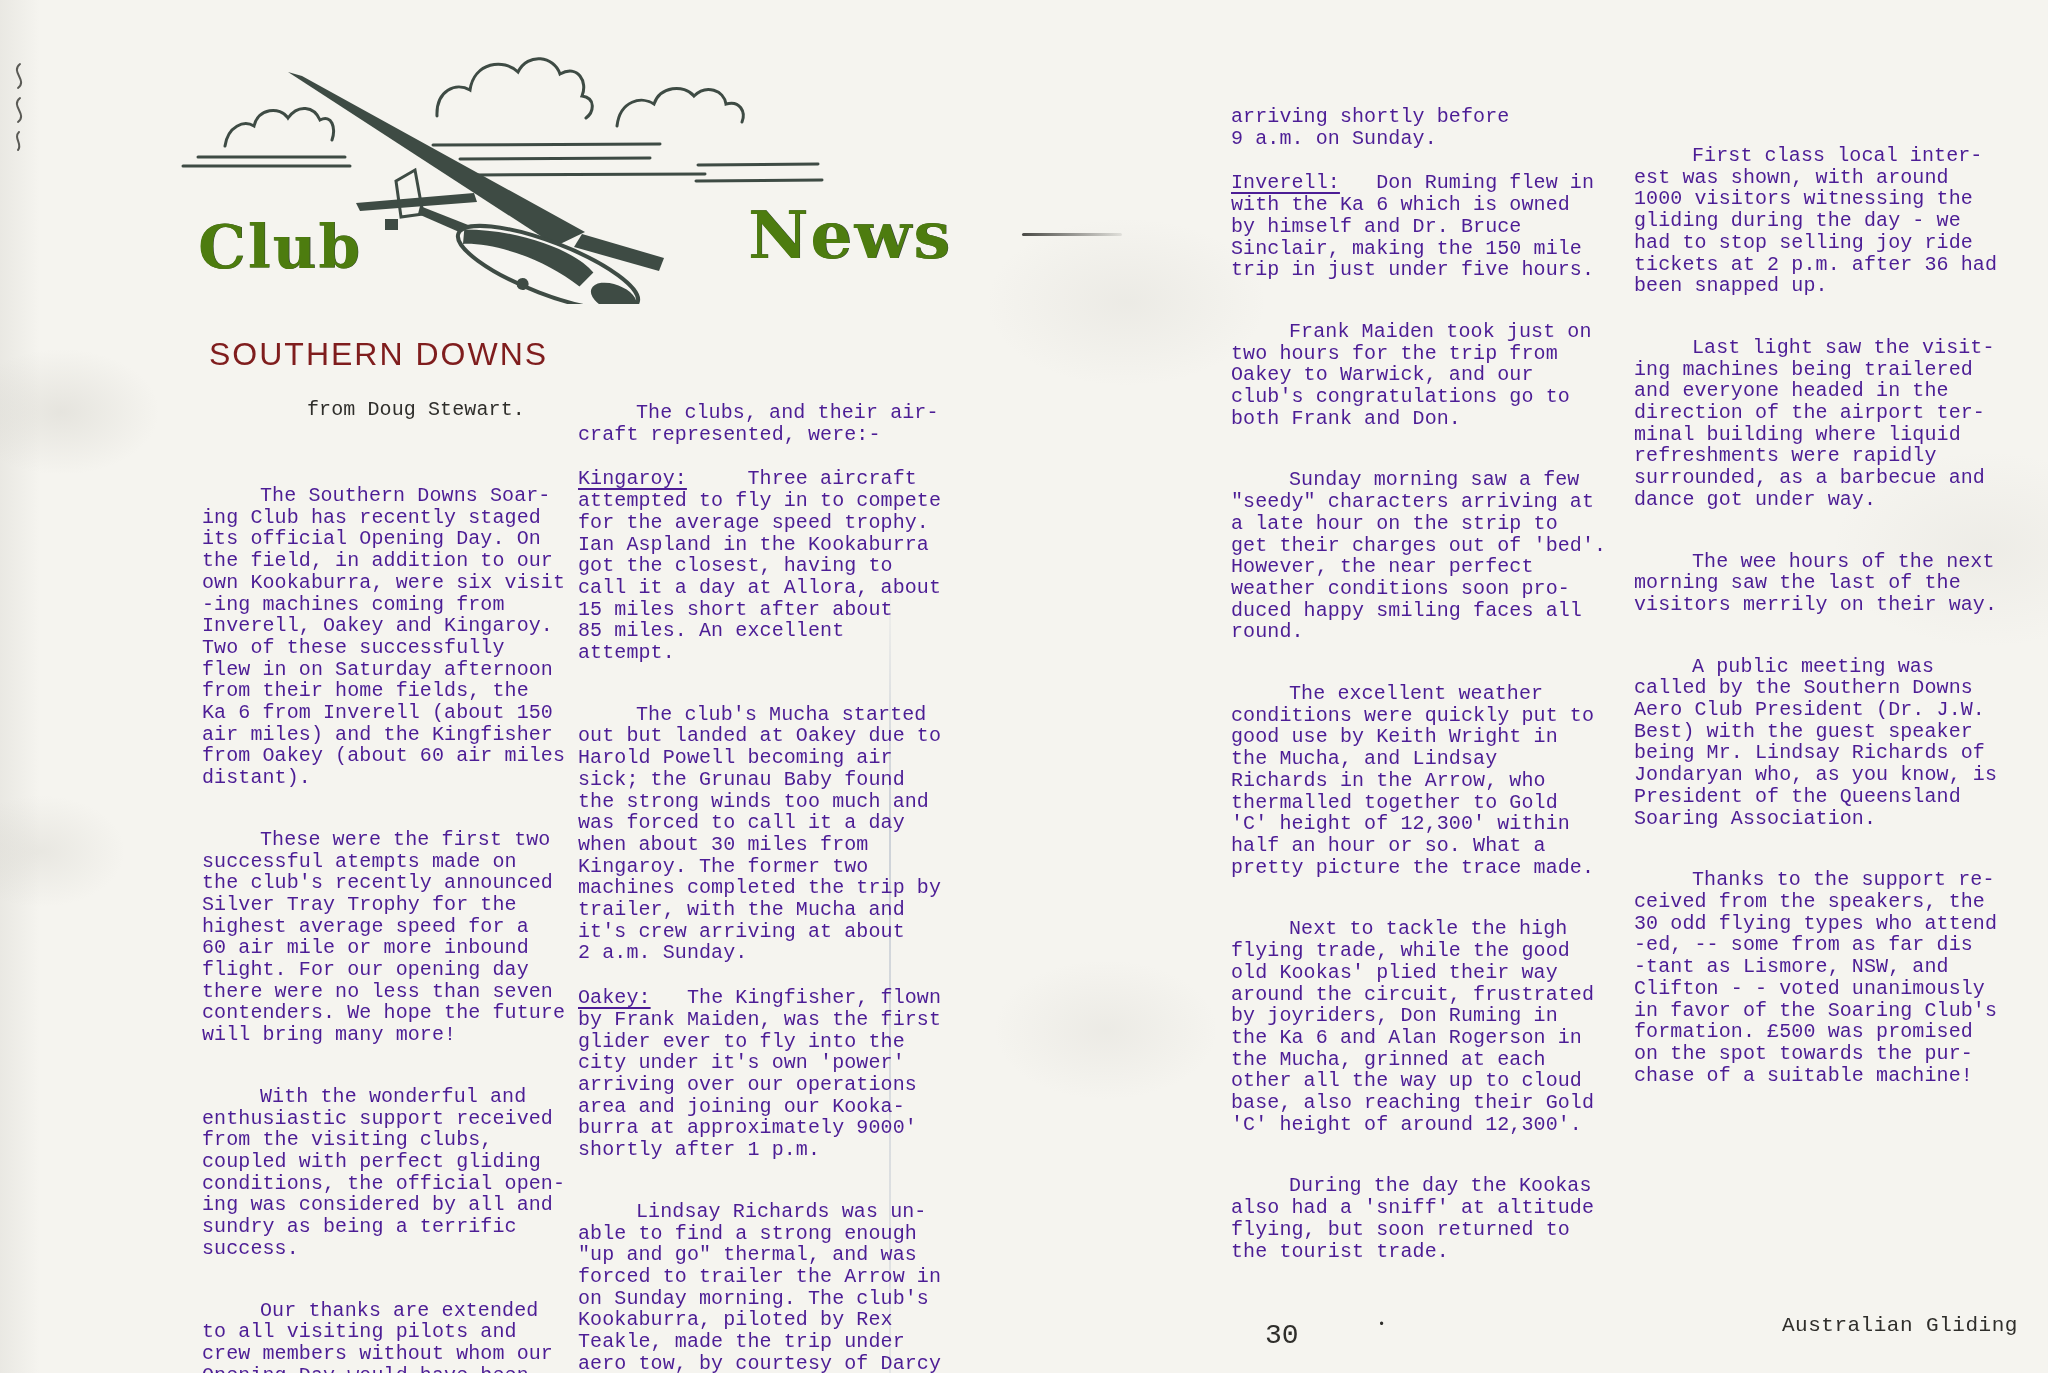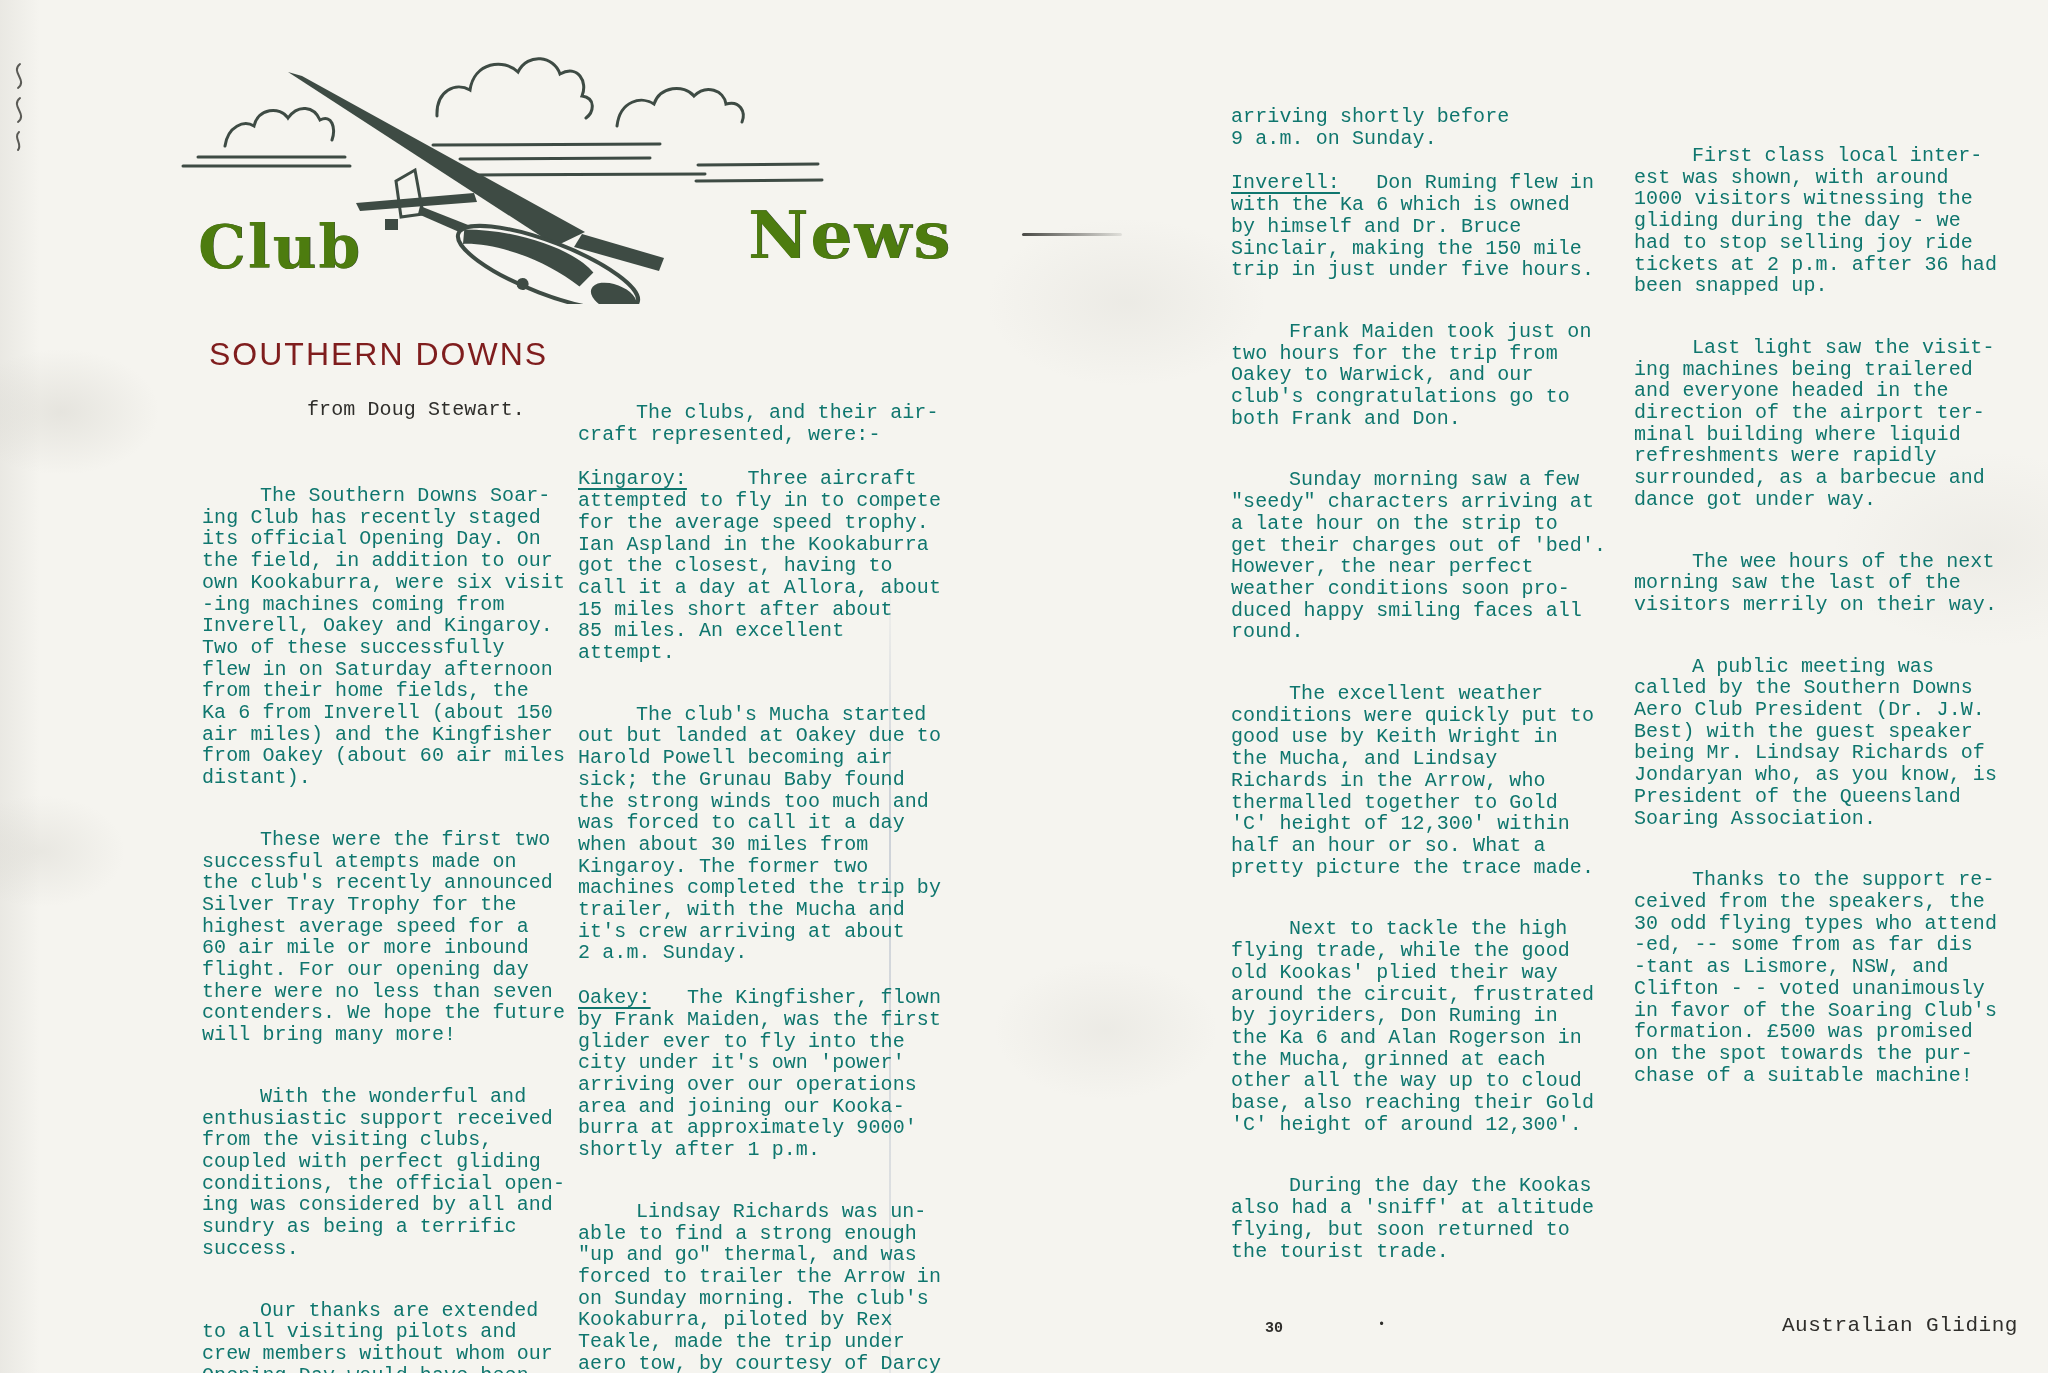--- a/index.html
+++ b/index.html
@@ -18,21 +18,21 @@
     font-family:"Liberation Mono","DejaVu Sans Mono",monospace;
     color:#2f2e2b;
   }
   .abs{position:absolute;}
   
   .col{
     width:392px;
     font-size:20px;
     line-height:21.7px;
     letter-spacing:0.1px;
-    color:#0f766e;
+    color:#4c1d95;
   }
   .col p{
     margin:0 0 23px 0;
     white-space:pre-line;
   }
   .col p.ind{text-indent:58px;margin-top:40px;}
   .col p.gap-lg{margin-top:40px;}
   .col .lead{
     text-decoration:underline;
     text-underline-offset:4px;
@@ -47,21 +47,21 @@
     text-shadow:0.6px 0 #37433c;
   }
   .article-title{
     font-family:"Liberation Sans","DejaVu Sans",sans-serif;
     font-weight:400;
     font-size:32px;
     letter-spacing:2px;
     color:#7f1d1d;
   }
   .byline{font-size:20px;letter-spacing:0.1px;}
-  .pgnum{font-size:15px;font-weight:bold;}
+  .pgnum{font-size:28px;}
   .footer-mag{font-size:21px;letter-spacing:0.5px;}
   .fold-dash{
     height:3px;
     background:linear-gradient(to right,#4a4a46,rgba(120,120,115,0.15));
     border-radius:2px;
   }
   .crease{
     width:2px;
     background:linear-gradient(to bottom,rgba(100,120,155,0.0),rgba(100,120,155,0.28) 30%,rgba(100,120,155,0.12));
   }

